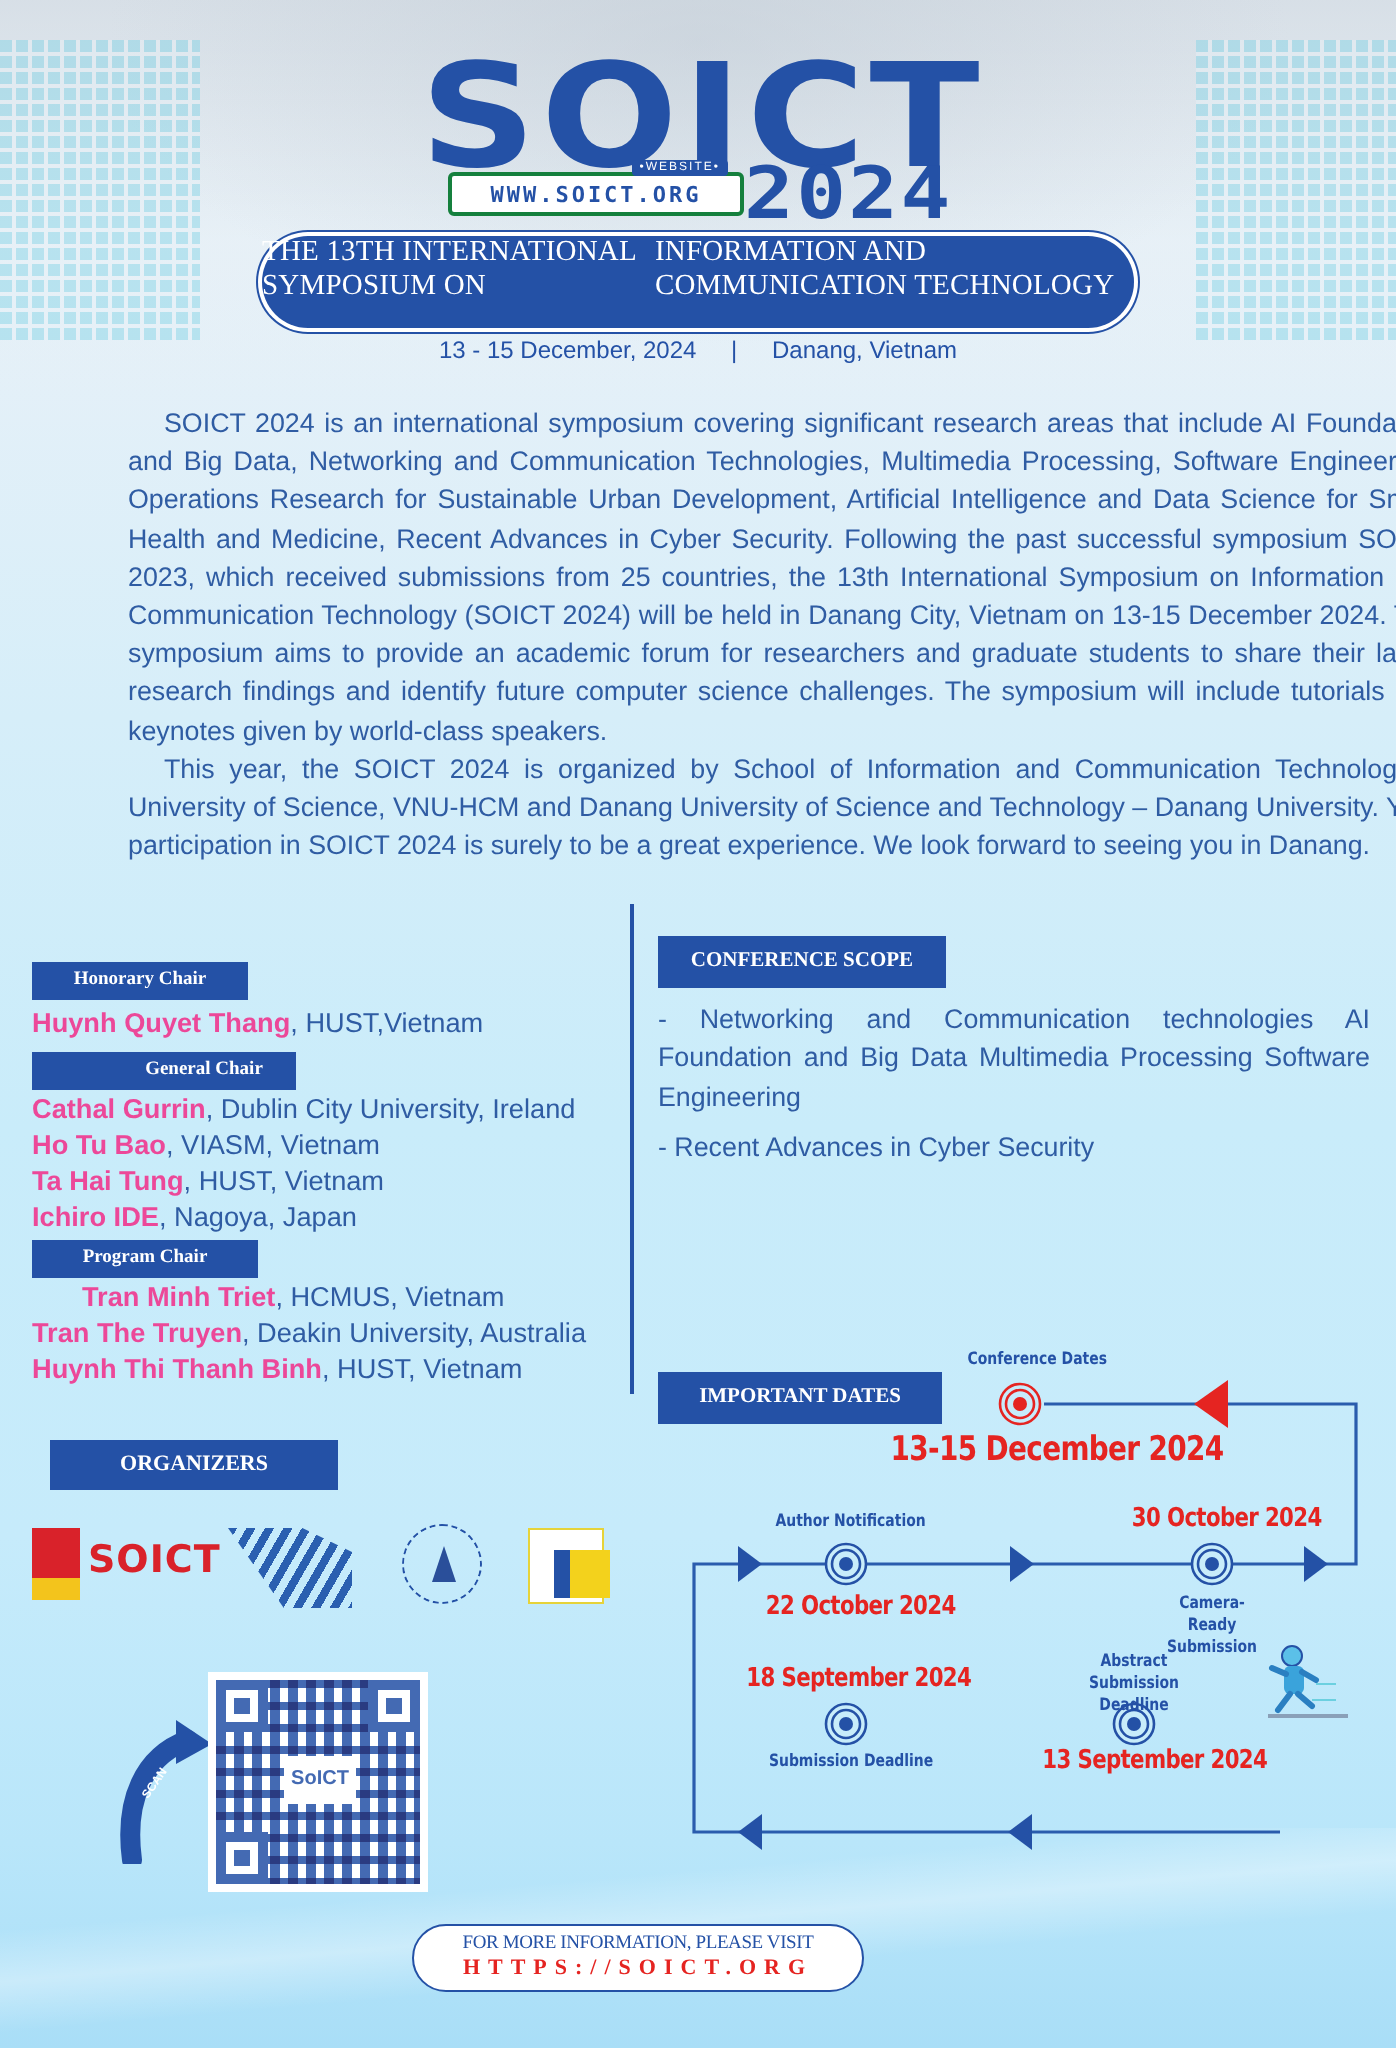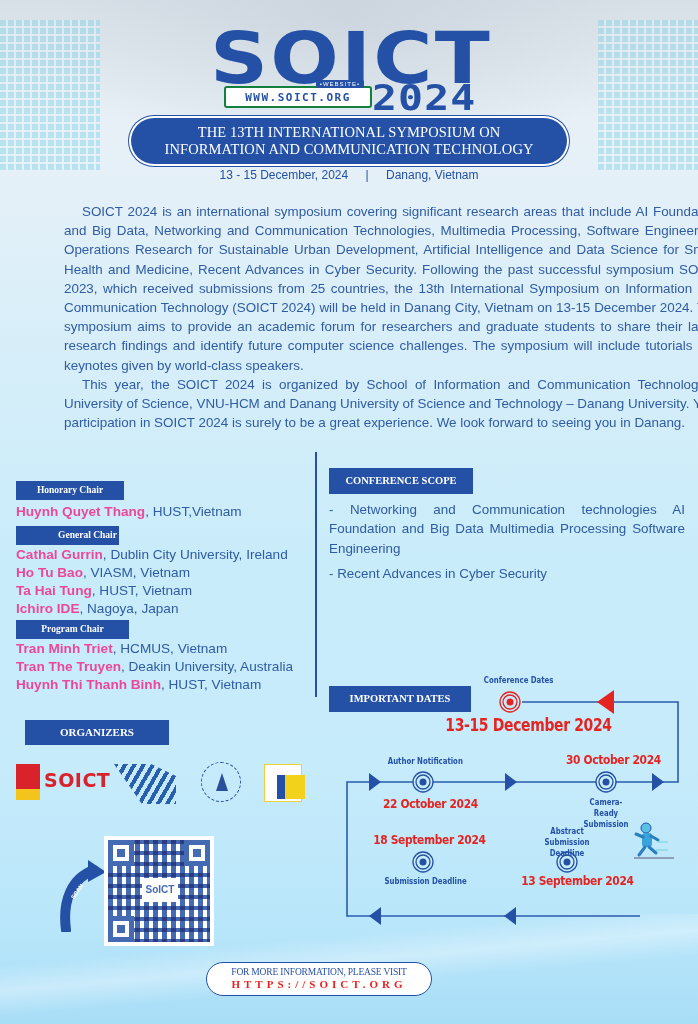--- a/index.html
+++ b/index.html
@@ -34,22 +34,22 @@
     font-size: 36px; color: #2451a6; line-height: 36px; letter-spacing: 1px; transform: scaleX(1.15); transform-origin: left top; }
   .logo-site { position: absolute; left: 14px; top: 64px; width: 148px; height: 22px; background: #fff;
     border: 2px solid #15803d; border-radius: 3px; }
   .logo-site-tag { position: absolute; right: 6px; top: -8px; background: #2451a6; color: #fff; font-size: 6px;
     padding: 1px 4px; border-radius: 2px; letter-spacing: 1px; }
   .logo-site-url { position: absolute; left: 0; right: 0; top: 3px; text-align: center; font-family: "DejaVu Sans Mono", monospace;
     font-weight: bold; font-size: 11px; color: #2451a6; letter-spacing: 1.5px; }
 
   
   .title-pill { position: absolute; left: 131px; top: 118px; width: 436px; height: 46px; background: #2451a6;
-    border-radius: 23px; box-shadow: 0 0 0 2px #fff, 0 0 0 3px #2451a6; display: flex; flex-direction: column;
-    align-items: center; justify-content: center; }
+    border-radius: 23px; box-shadow: 0 0 0 2px #fff, 0 0 0 3px #2451a6; display: flex; 
+    justify-content: center; }
   .title-line { font-family: "Liberation Serif", serif; color: #fff; font-size: 14.5px; line-height: 17px; letter-spacing: 0.1px; }
   .subline { position: absolute; left: 0; width: 698px; top: 168px; text-align: center; font-size: 12px; color: #2451a6; }
   .subline .sep { display: inline-block; margin: 0 14px; }
 
   
   .intro { position: absolute; left: 22px; top: 202px; width: 656px; font-size: 13.4px; line-height: 19.2px;
     color: #2f5ca3; text-align: justify; font-family: "Liberation Sans", sans-serif; margin-left: 42px; }
   .intro p { text-indent: 18px; }
 
   
@@ -143,30 +143,30 @@
 </div>
 
 <div class="divider-v"></div>
 
 <div class="committee" style="top:481px;">
   <div class="label-box" style="width:108px;">Honorary Chair</div>
   <div class="person" style="margin-top:3px;"><b>Huynh Quyet Thang</b><span>, HUST,Vietnam</span></div>
 </div>
 
 <div class="committee" style="top:526px;">
-  <div class="label-box" style="width:103px;padding-left:40px;">General Chair</div>
+  <div class="label-box" style="width:132px;padding-left:40px;">General Chair</div>
   <div class="person" style="margin-top:1px;"><b>Cathal Gurrin</b><span>, Dublin City University, Ireland</span></div>
   <div class="person"><b>Ho Tu Bao</b><span>, VIASM, Vietnam</span></div>
   <div class="person"><b>Ta Hai Tung</b><span>, HUST, Vietnam</span></div>
   <div class="person"><b>Ichiro IDE</b><span>, Nagoya, Japan</span></div>
 </div>
 
 <div class="committee" style="top:620px;">
   <div class="label-box" style="width:113px;">Program Chair</div>
-  <div class="person" style="margin-top:1px;"><b>Tran Minh Triet</b><span>, HCMUS, Vietnam</span></div>
+  <div class="person" style="margin-top:1px;margin-left:25px;"><b>Tran Minh Triet</b><span>, HCMUS, Vietnam</span></div>
   <div class="person"><b>Tran The Truyen</b><span>, Deakin University, Australia</span></div>
   <div class="person"><b>Huynh Thi Thanh Binh</b><span>, HUST, Vietnam</span></div>
 </div>
 
 <div class="org-label">ORGANIZERS</div>
 <div class="org-logos">
   <div class="lg lg-soict-emb"></div>
   <div class="lg lg-soict-txt">SOICT</div>
   <div class="lg lg-stripes"></div>
   <div class="lg lg-seal"></div>

